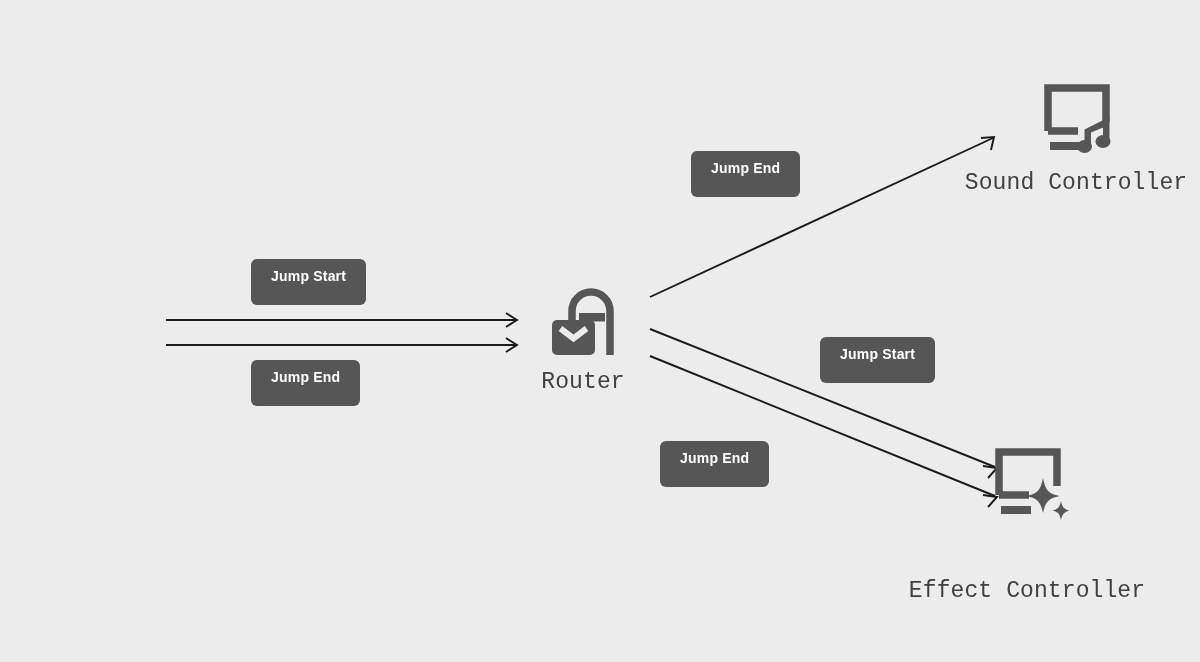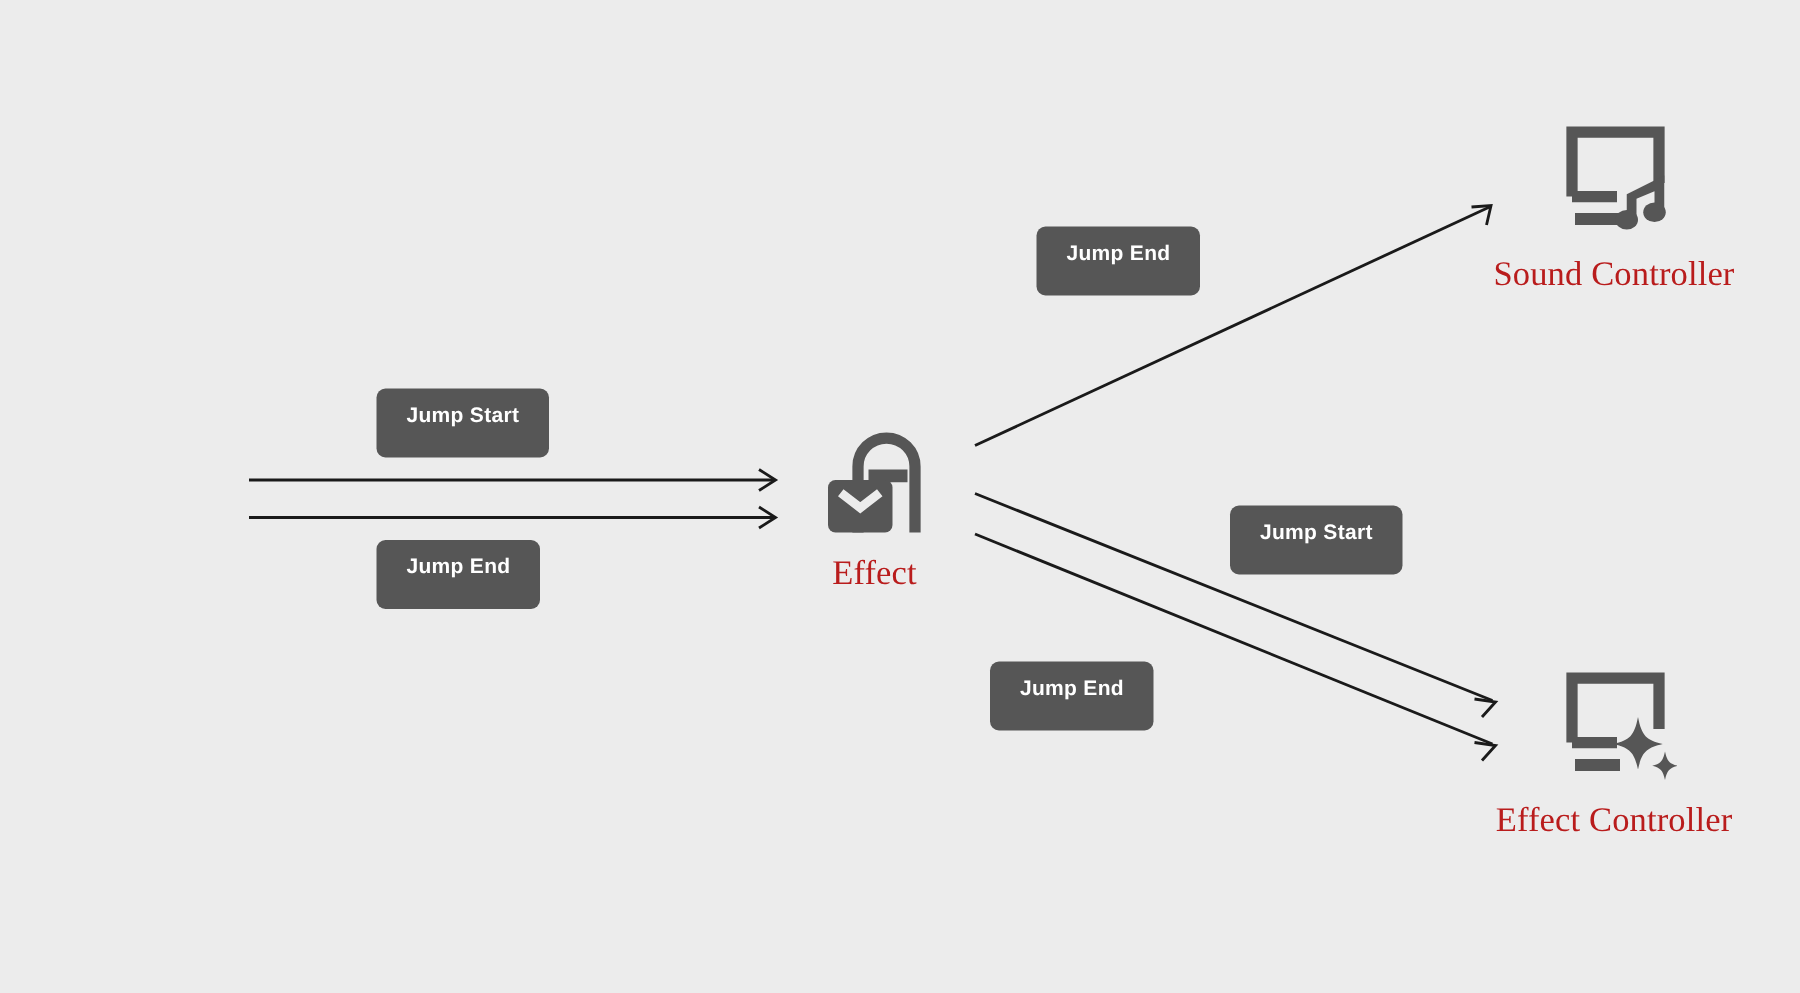--- a/index.html
+++ b/index.html
@@ -32,24 +32,24 @@
     flex-direction: column;
     align-items: center;
     justify-content: flex-start;
   }
   .node-icon {
     display: block;
     line-height: 0;
   }
   .node-label {
     margin-top: 10px;
-    font-family: Liberation Serif, serif;
+    font-family: Liberation Mono, monospace;
     font-size: 23px;
     font-weight: 400;
-    color: #b91c1c;
+    color: #404040;
     white-space: nowrap;
     letter-spacing: 0.1px;
   }
   .edge-label {
     position: absolute;
     background: #565656;
     color: #ffffff;
     font-family: "Liberation Sans", sans-serif;
     font-size: 14px;
     font-weight: bold;
@@ -99,40 +99,40 @@
 
   <div class="node" style="left:508px; top:287px; width:150px;">
     <span class="node-icon">
       <svg width="74" height="72" viewBox="0 0 74 72" xmlns="http://www.w3.org/2000/svg">
         <path d="M26 68 L26 24 A19 19 0 0 1 64 24 L64 68" fill="none" stroke="#565656" stroke-width="7.5" stroke-linecap="butt"></path>
         <rect x="33" y="26" width="26" height="8.5" fill="#565656"></rect>
         <rect x="6" y="33" width="43" height="35" rx="5" ry="5" fill="#565656"></rect>
         <path d="M14.5 41.5 L27.5 51.5 L40.5 41.5" fill="none" stroke="#ececec" stroke-width="6" stroke-linejoin="miter" stroke-linecap="butt"></path>
       </svg>
     </span>
-    <span class="node-label">Effect</span>
+    <span class="node-label">Router</span>
   </div>
 
   <div class="node" style="left:951px; top:76px; width:250px;">
     <span class="node-icon">
       <svg width="84" height="84" viewBox="0 0 84 84" xmlns="http://www.w3.org/2000/svg">
         <path d="M14 55 L14 12 L72 12 L72 46" fill="none" stroke="#565656" stroke-width="7.5" stroke-linecap="butt" stroke-linejoin="miter"></path>
         <line x1="14" y1="55" x2="44" y2="55" stroke="#565656" stroke-width="7.5"></line>
         <rect x="16" y="66" width="30" height="8" fill="#565656"></rect>
         <g fill="#565656">
           <path d="M50.5 53.5 L50.5 71 L57 71 L57 56.5 L69 51.5 L69 66 L75.5 66 L75.5 41 Z"></path>
           <ellipse cx="50.5" cy="70.5" rx="7.5" ry="6.5"></ellipse>
           <ellipse cx="69" cy="65.5" rx="7.5" ry="6.5"></ellipse>
         </g>
       </svg>
     </span>
     <span class="node-label">Sound Controller</span>
   </div>
 
-  <div class="node" style="left:951px; top:440px; width:250px;">
+  <div class="node" style="left:902px; top:440px; width:250px;gap:44px;">
     <span class="node-icon">
       <svg width="84" height="84" viewBox="0 0 84 84" xmlns="http://www.w3.org/2000/svg">
         <path d="M14 55 L14 12 L72 12 L72 46" fill="none" stroke="#565656" stroke-width="7.5" stroke-linecap="butt" stroke-linejoin="miter"></path>
         <line x1="14" y1="55" x2="44" y2="55" stroke="#565656" stroke-width="7.5"></line>
         <rect x="16" y="66" width="30" height="8" fill="#565656"></rect>
         <g fill="#565656">
           <path d="M58 38 C60.5 50.5 63.5 53.5 74.5 56 C63.5 58.5 60.5 61.5 58 73 C55.5 61.5 52.5 58.5 41.5 56 C52.5 53.5 55.5 50.5 58 38 Z"></path>
           <path d="M76 61 C77.4 67.5 79 69.2 84.5 70.5 C79 71.9 77.4 73.6 76 80 C74.6 73.6 73 71.9 67.5 70.5 C73 69.2 74.6 67.5 76 61 Z"></path>
         </g>
       </svg>

